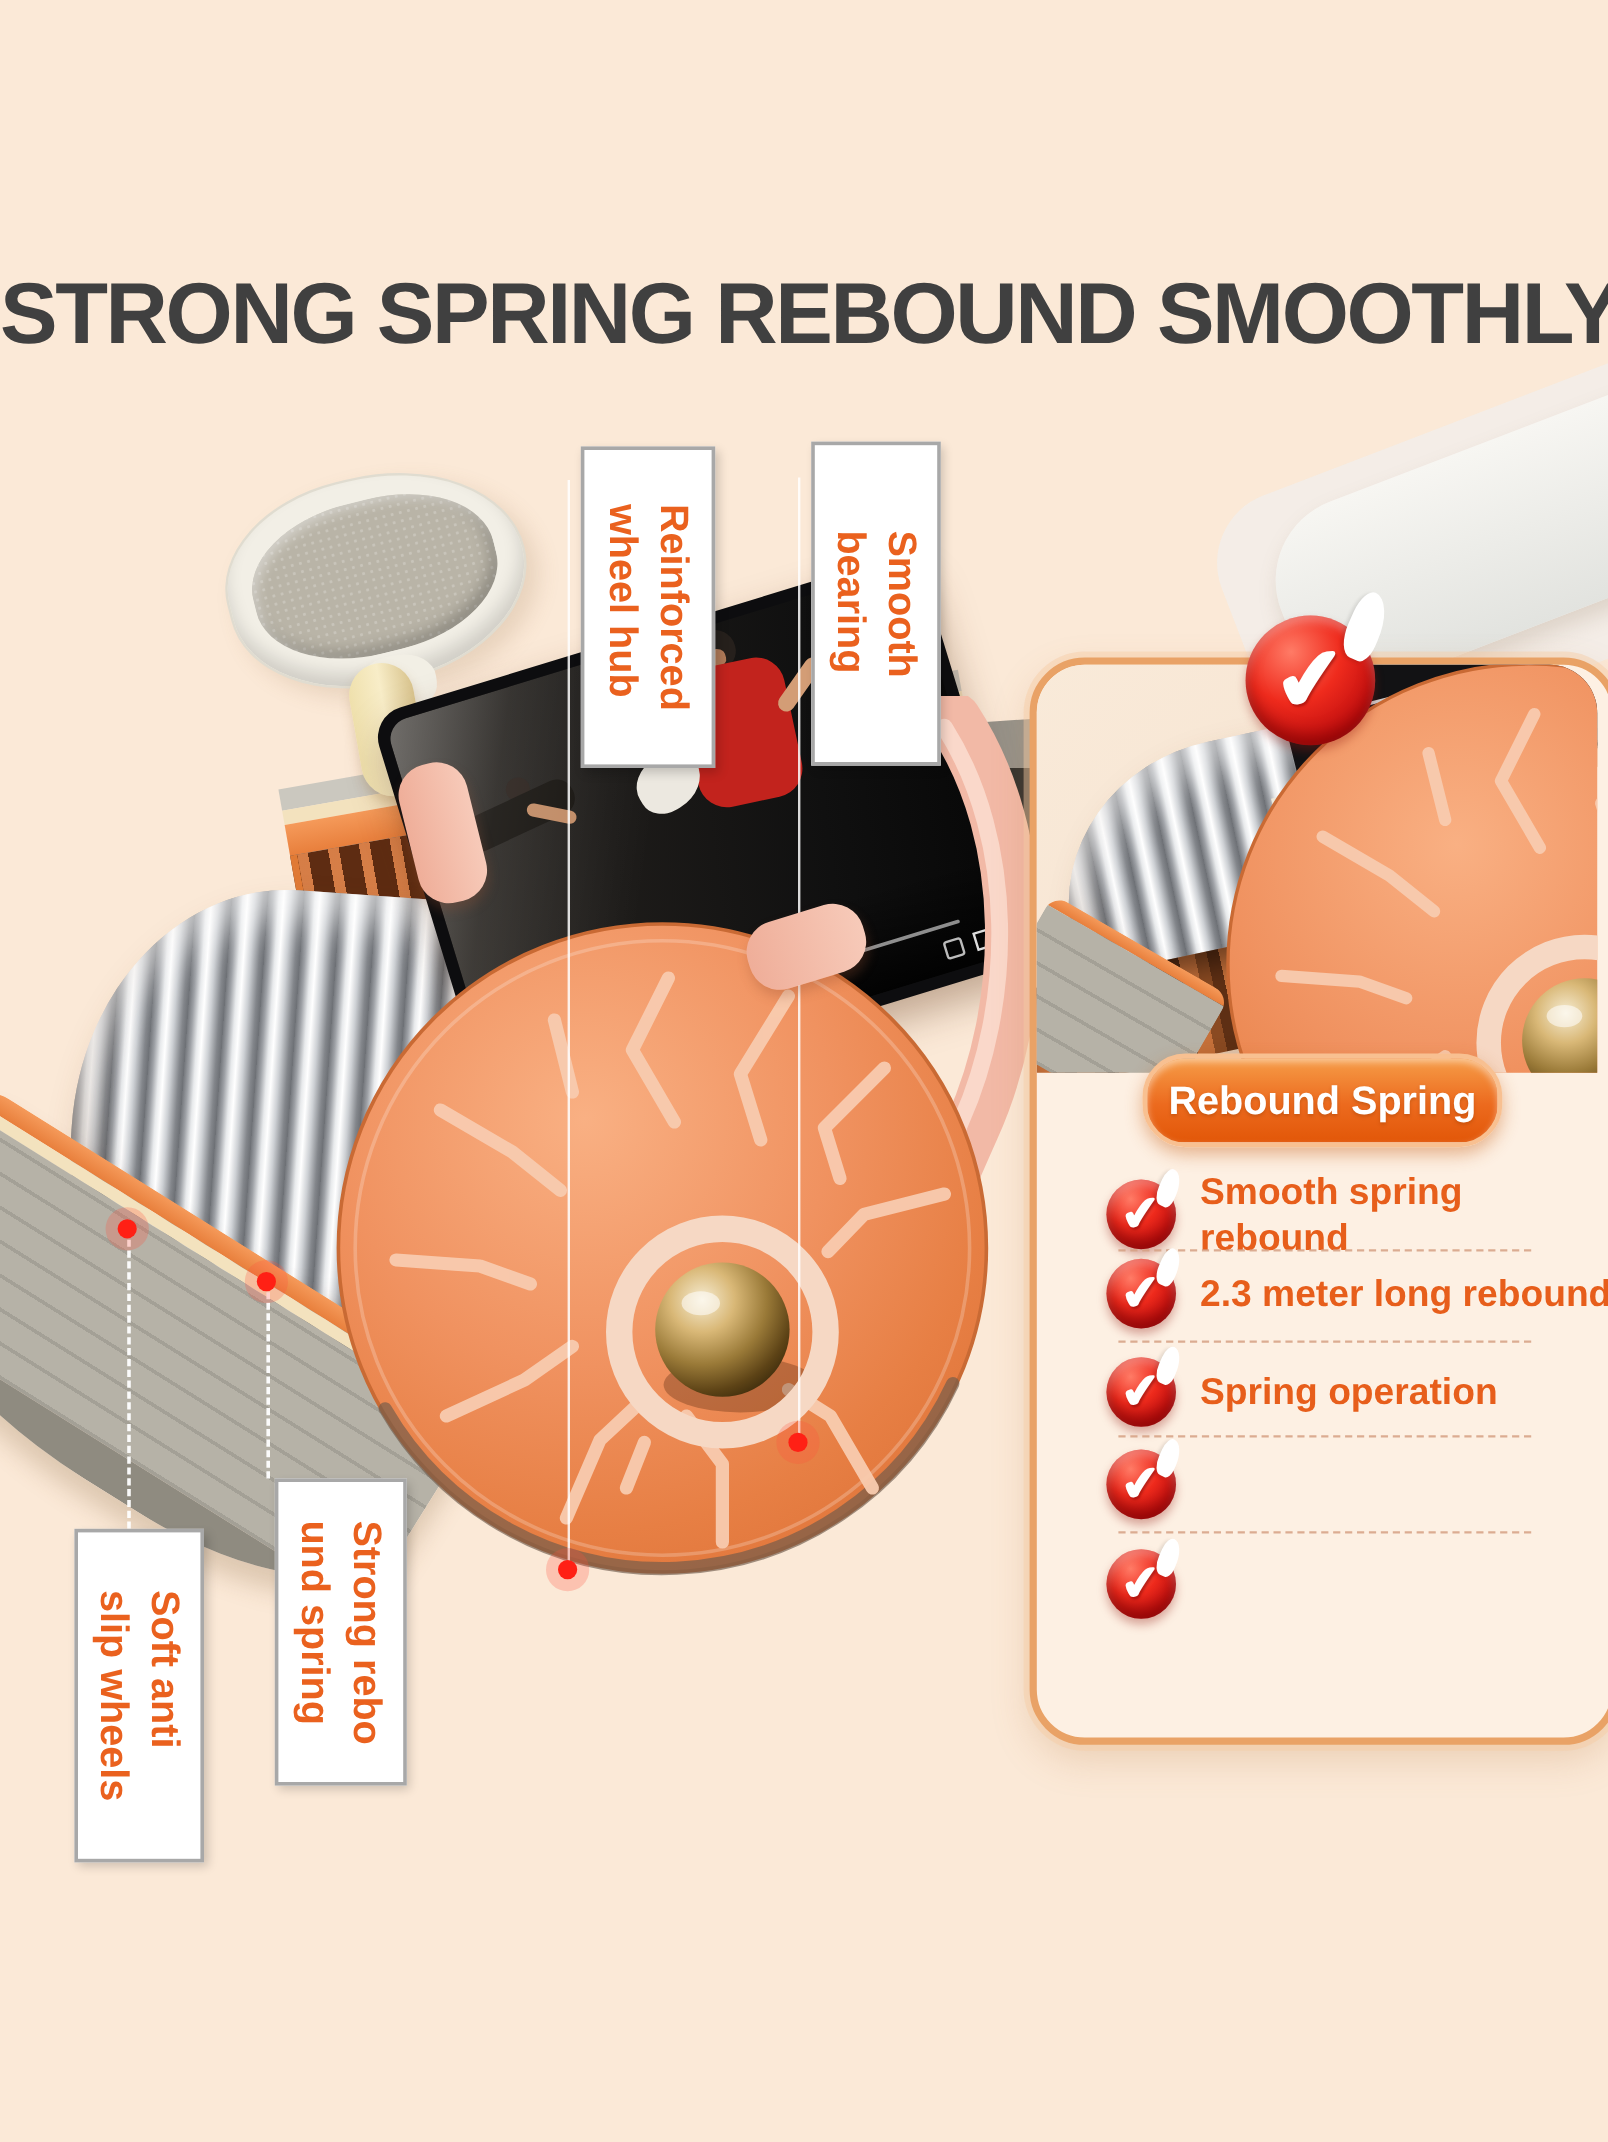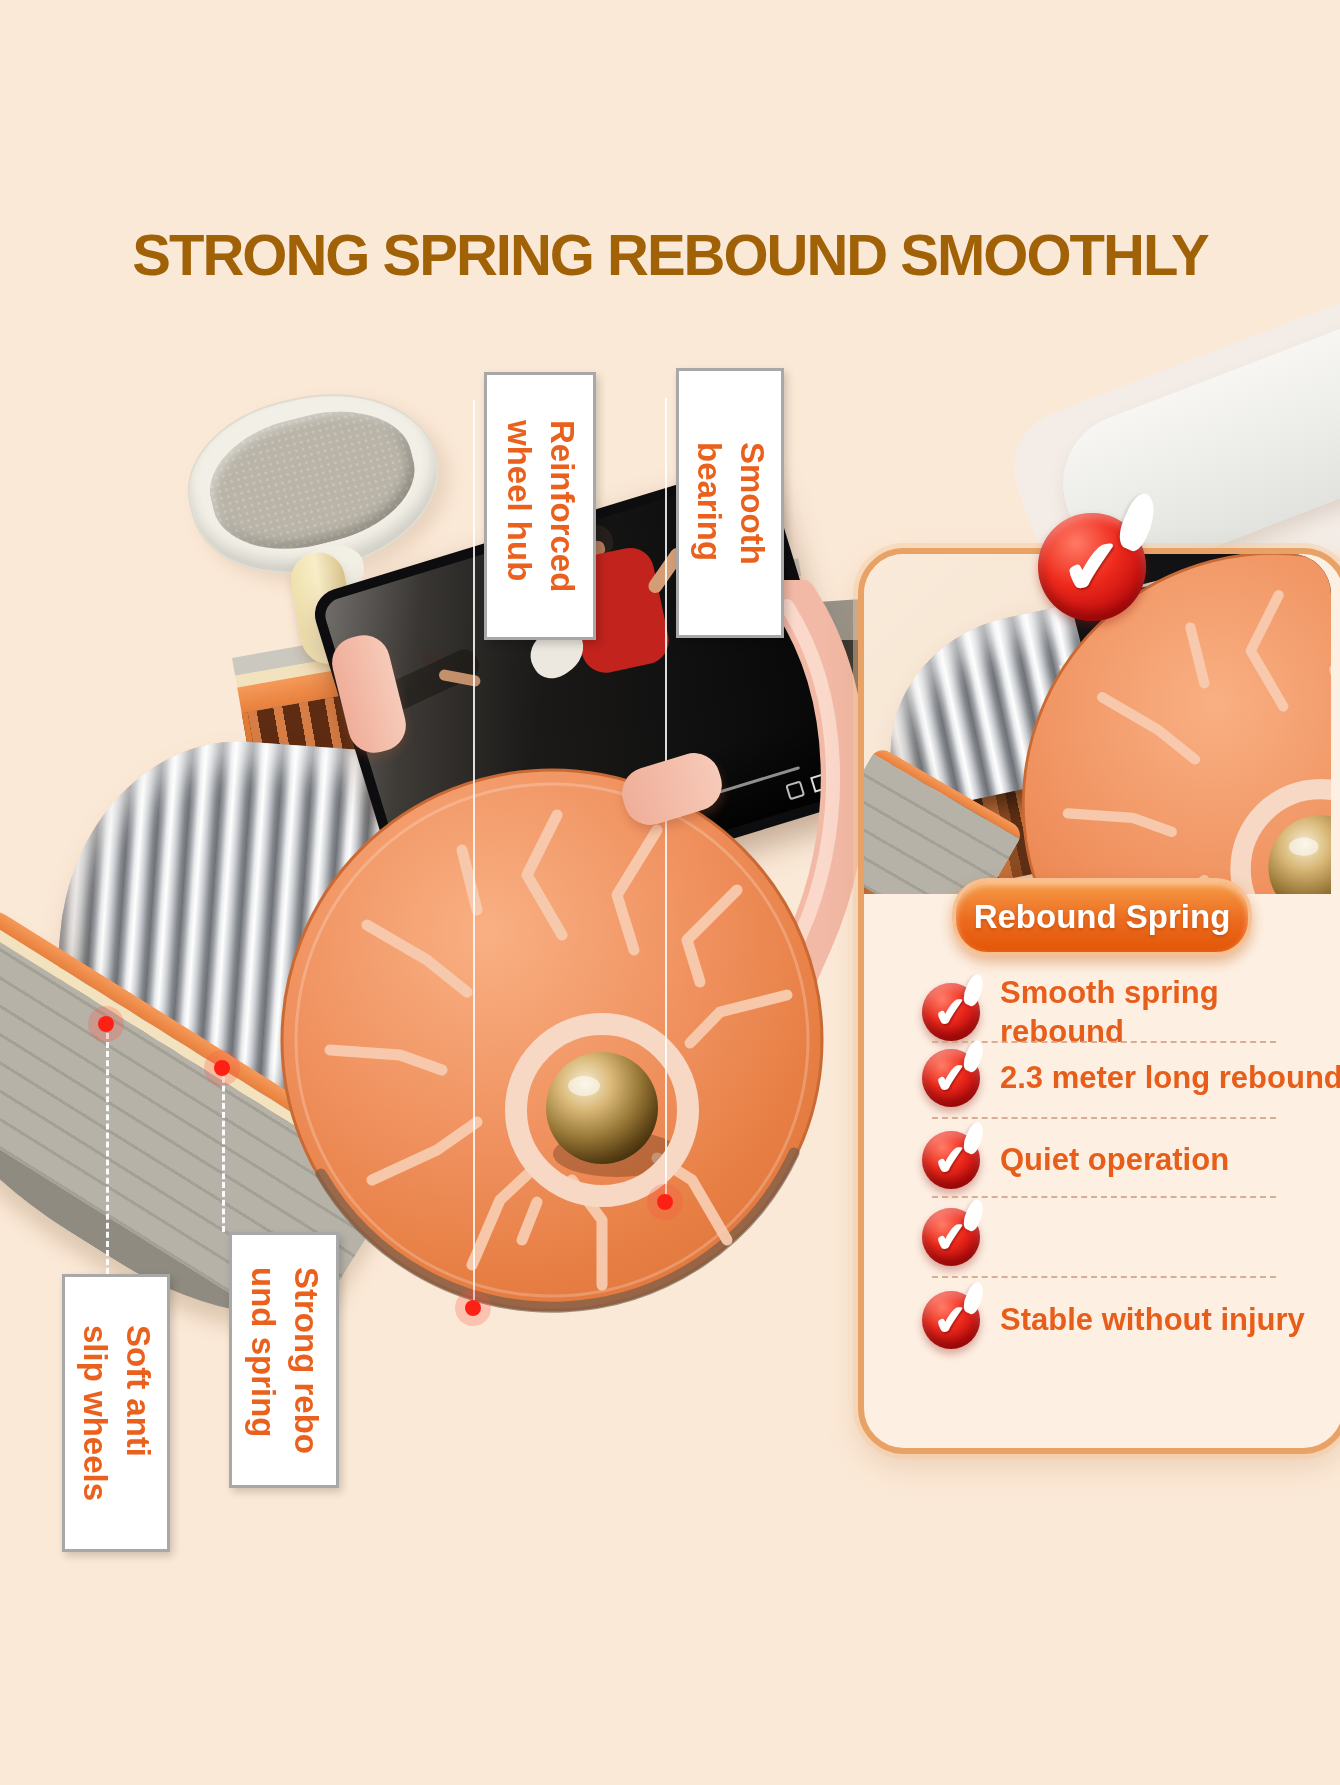--- a/index.html
+++ b/index.html
@@ -1,22 +1,22 @@
 <!DOCTYPE html>
 <html><head>
 <meta charset="utf-8">
 <style>
   html,body{margin:0;padding:0;background:#fbe9d7}
   .stage{position:relative;width:1340px;height:1785px;overflow:hidden;background:#fbe9d7;
          font-family:"Liberation Sans",sans-serif}
   .abs{position:absolute}
 
   
-  .title{left:0;right:0;top:226px;text-align:center;font-size:58px;font-weight:bold;
-         color:#a16207;letter-spacing:-2px;white-space:nowrap;line-height:1}
+  .title{left:0;right:0;top:226px;text-align:center;font-size:72px;font-weight:bold;
+         color:#404040;letter-spacing:-2px;white-space:nowrap;line-height:1}
 
   
   .callout{background:#fff;border:3px solid #a8a8a8;box-shadow:3px 4px 8px rgba(0,0,0,.18);
            display:flex;align-items:center;justify-content:center;
            writing-mode:vertical-rl;white-space:pre-line;font-weight:bold;color:#ea611e;
            font-size:33px;line-height:1.3;z-index:8}
   .cline{width:0;border-left:2px solid rgba(255,255,255,.85);z-index:7}
   .cline.dashed{border-left:3px dashed rgba(255,255,255,.95)}
   .cdot{width:16px;height:16px;border-radius:50%;background:#ff2015;
         box-shadow:0 0 0 10px rgba(255,80,60,.25);z-index:7}
@@ -268,36 +268,35 @@
           <span class="tick">✔</span>
         </div>
       <div class="feat-text">2.3 meter long rebound</div>
     </div>
     <div class="abs sep" style="top:563px"></div>
     <div class="abs feat" style="top:577px">
       <div class="badge">
           <span class="flick"></span>
           <span class="tick">✔</span>
         </div>
-      <div class="feat-text">Quiet operation</div>
+      <div class="feat-text">Spring operation</div>
     </div>
     <div class="abs sep" style="top:642px"></div>
     <div class="abs feat" style="top:654px">
       <div class="badge">
           <span class="flick"></span>
           <span class="tick">✔</span>
         </div>
     </div>
     <div class="abs sep" style="top:722px"></div>
     <div class="abs feat" style="top:737px">
       <div class="badge">
           <span class="flick"></span>
           <span class="tick">✔</span>
         </div>
-      <div class="feat-text">Stable without injury</div>
     </div>
   </div>
 
   <div class="abs badge big-badge" style="left:1038px;top:513px;z-index:11">
     <span class="flick"></span>
     <span class="tick">✔</span>
   </div>
 
 </div>
 

